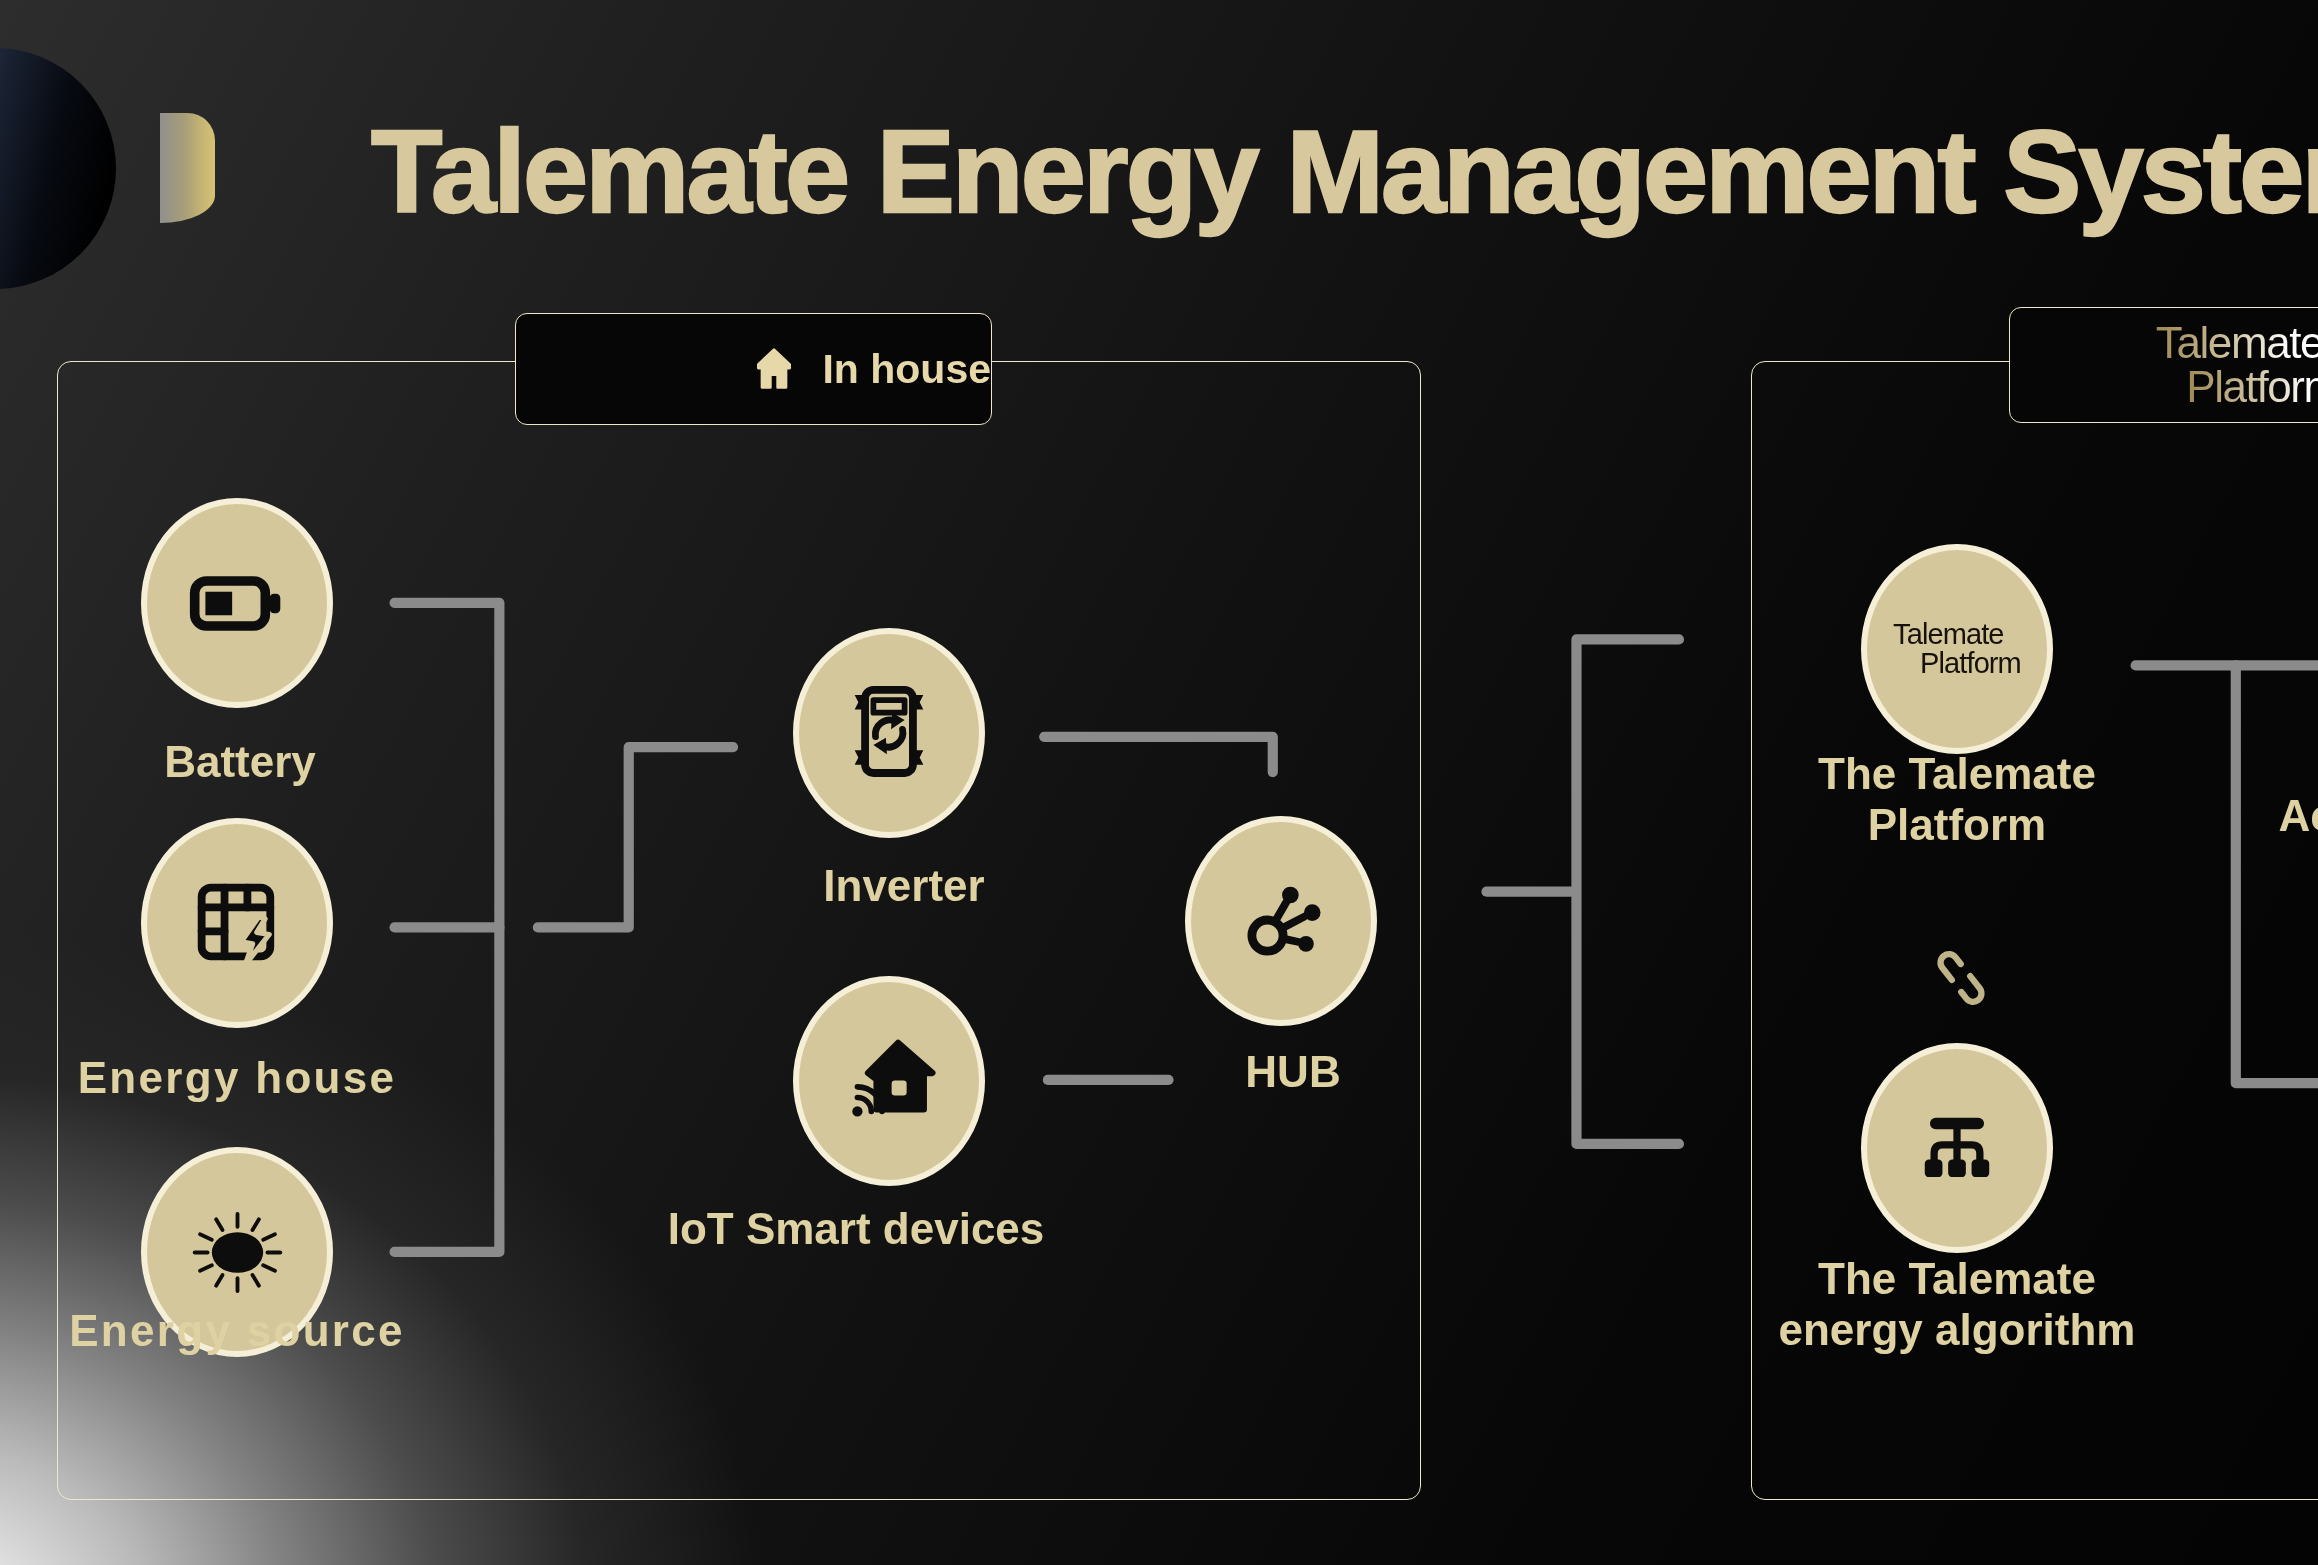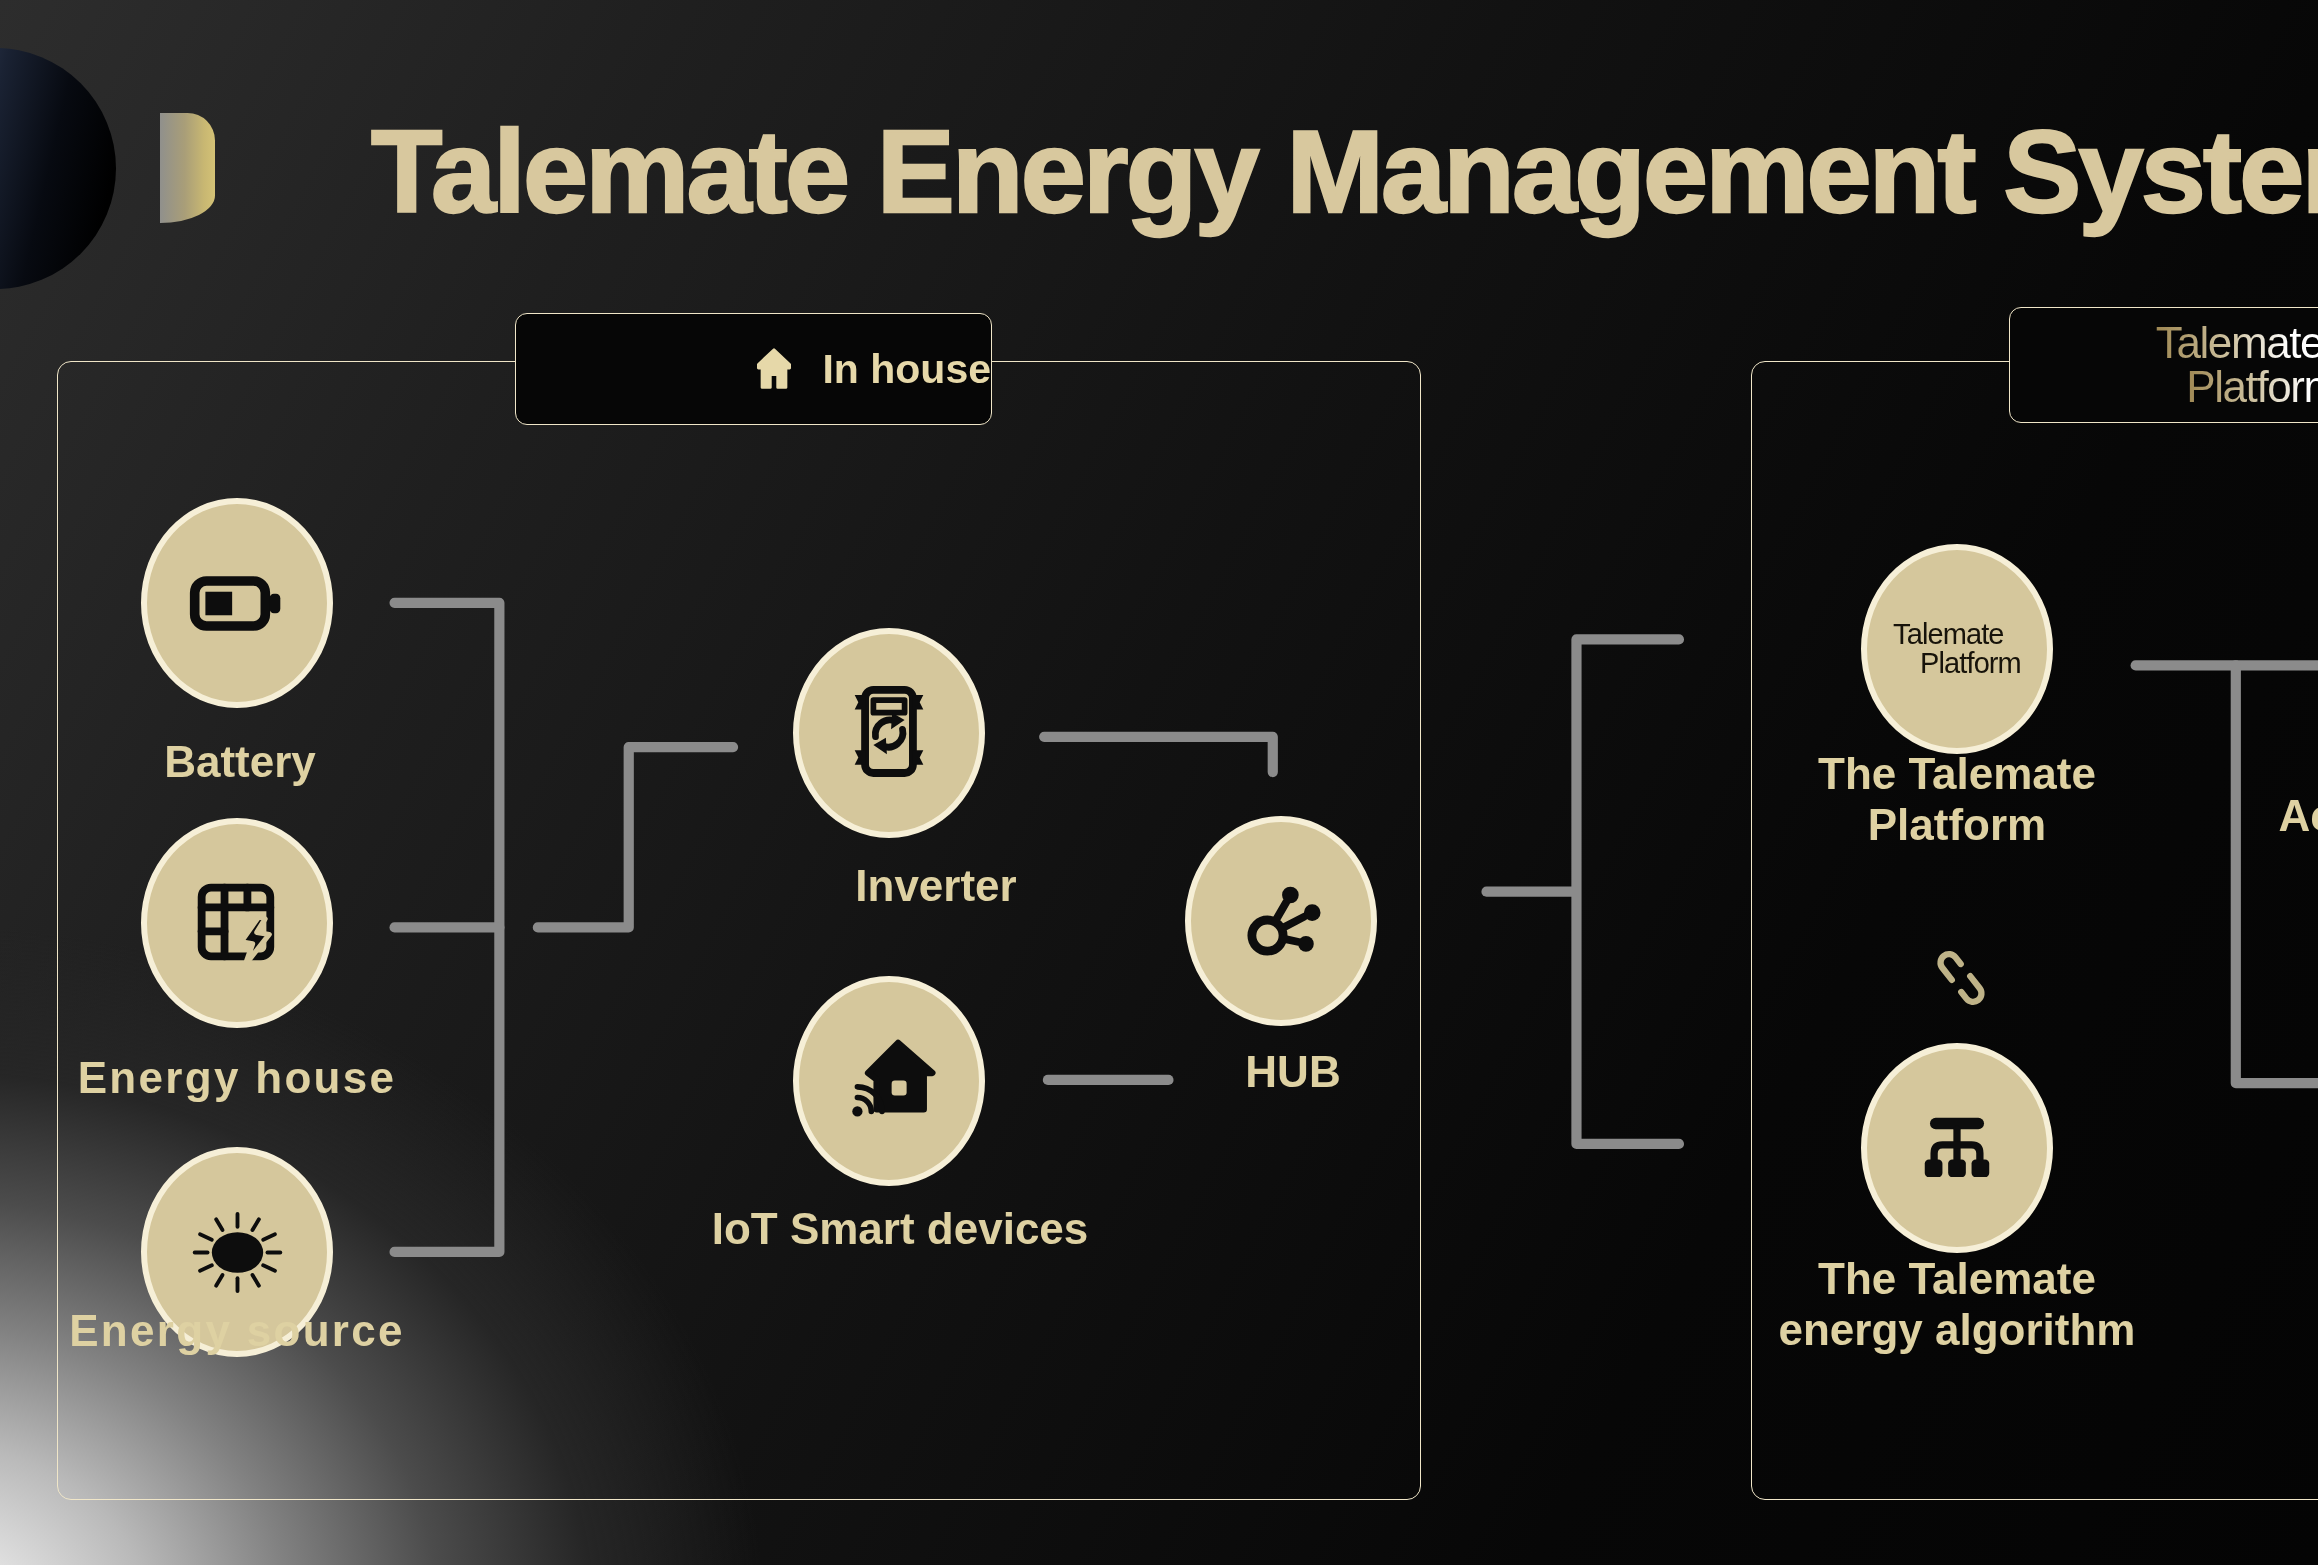--- a/index.html
+++ b/index.html
@@ -138,34 +138,34 @@
     <path d="M73,13 h10 l-3.5,7 l3.5,7 h-10 z" fill="#0d0d0d"></path>
     <path d="M73,66 h10 l-3.5,7 l3.5,7 h-10 z" fill="#0d0d0d"></path>
     <g fill="none" stroke="#0d0d0d" stroke-width="6.5" stroke-linecap="round">
       <path d="M37,53 A14,14 0 0 1 56,38"></path>
       <path d="M63,46 A14,14 0 0 1 44,62"></path>
     </g>
     <path d="M53,30 L65,37 L52,46 Z" fill="#0d0d0d"></path>
     <path d="M47,54 L35,61 L48,70 Z" fill="#0d0d0d"></path>
   </svg>
 </div>
-<div class="abs nlabel" style="left:936px;top:861px;">Inverter</div>
+<div class="abs nlabel" style="left:904px;top:861px;">Inverter</div>
 
 <div class="abs bubble" style="left:793px;top:976px;">
   <svg class="icon" width="107" height="107" viewBox="0 0 100 100">
     <path d="M58,14 L90,42 L82,42 L82,76 L38,76 L38,48 L30,42 Z" fill="#0d0d0d" stroke="#0d0d0d" stroke-width="6" stroke-linejoin="round"></path>
     <rect x="52" y="49" width="14" height="14" rx="3" fill="#d5c79c"></rect>
     <circle cx="20" cy="78" r="4.8" fill="#0d0d0d"></circle>
     <g fill="none" stroke="#0d0d0d" stroke-width="5.2" stroke-linecap="round">
       <path d="M20,65 A13,13 0 0 1 33,78"></path>
       <path d="M20,55 A23,23 0 0 1 43,78"></path>
     </g>
   </svg>
 </div>
-<div class="abs nlabel" style="left:900px;top:1204px;">IoT Smart devices</div>
+<div class="abs nlabel" style="left:856px;top:1204px;">IoT Smart devices</div>
 
 <div class="abs bubble" style="left:1185px;top:816px;">
   <svg class="icon" width="104" height="104" viewBox="0 0 100 100">
     <circle cx="37" cy="64" r="15" fill="none" stroke="#0d0d0d" stroke-width="8.5"></circle>
     <g stroke="#0d0d0d" stroke-width="7.5" stroke-linecap="round">
       <line x1="44" y1="51" x2="55" y2="32"></line>
       <line x1="51" y1="57" x2="72" y2="46"></line>
       <line x1="52" y1="67" x2="66" y2="70"></line>
     </g>
     <circle cx="59" cy="25" r="8" fill="#0d0d0d"></circle>

